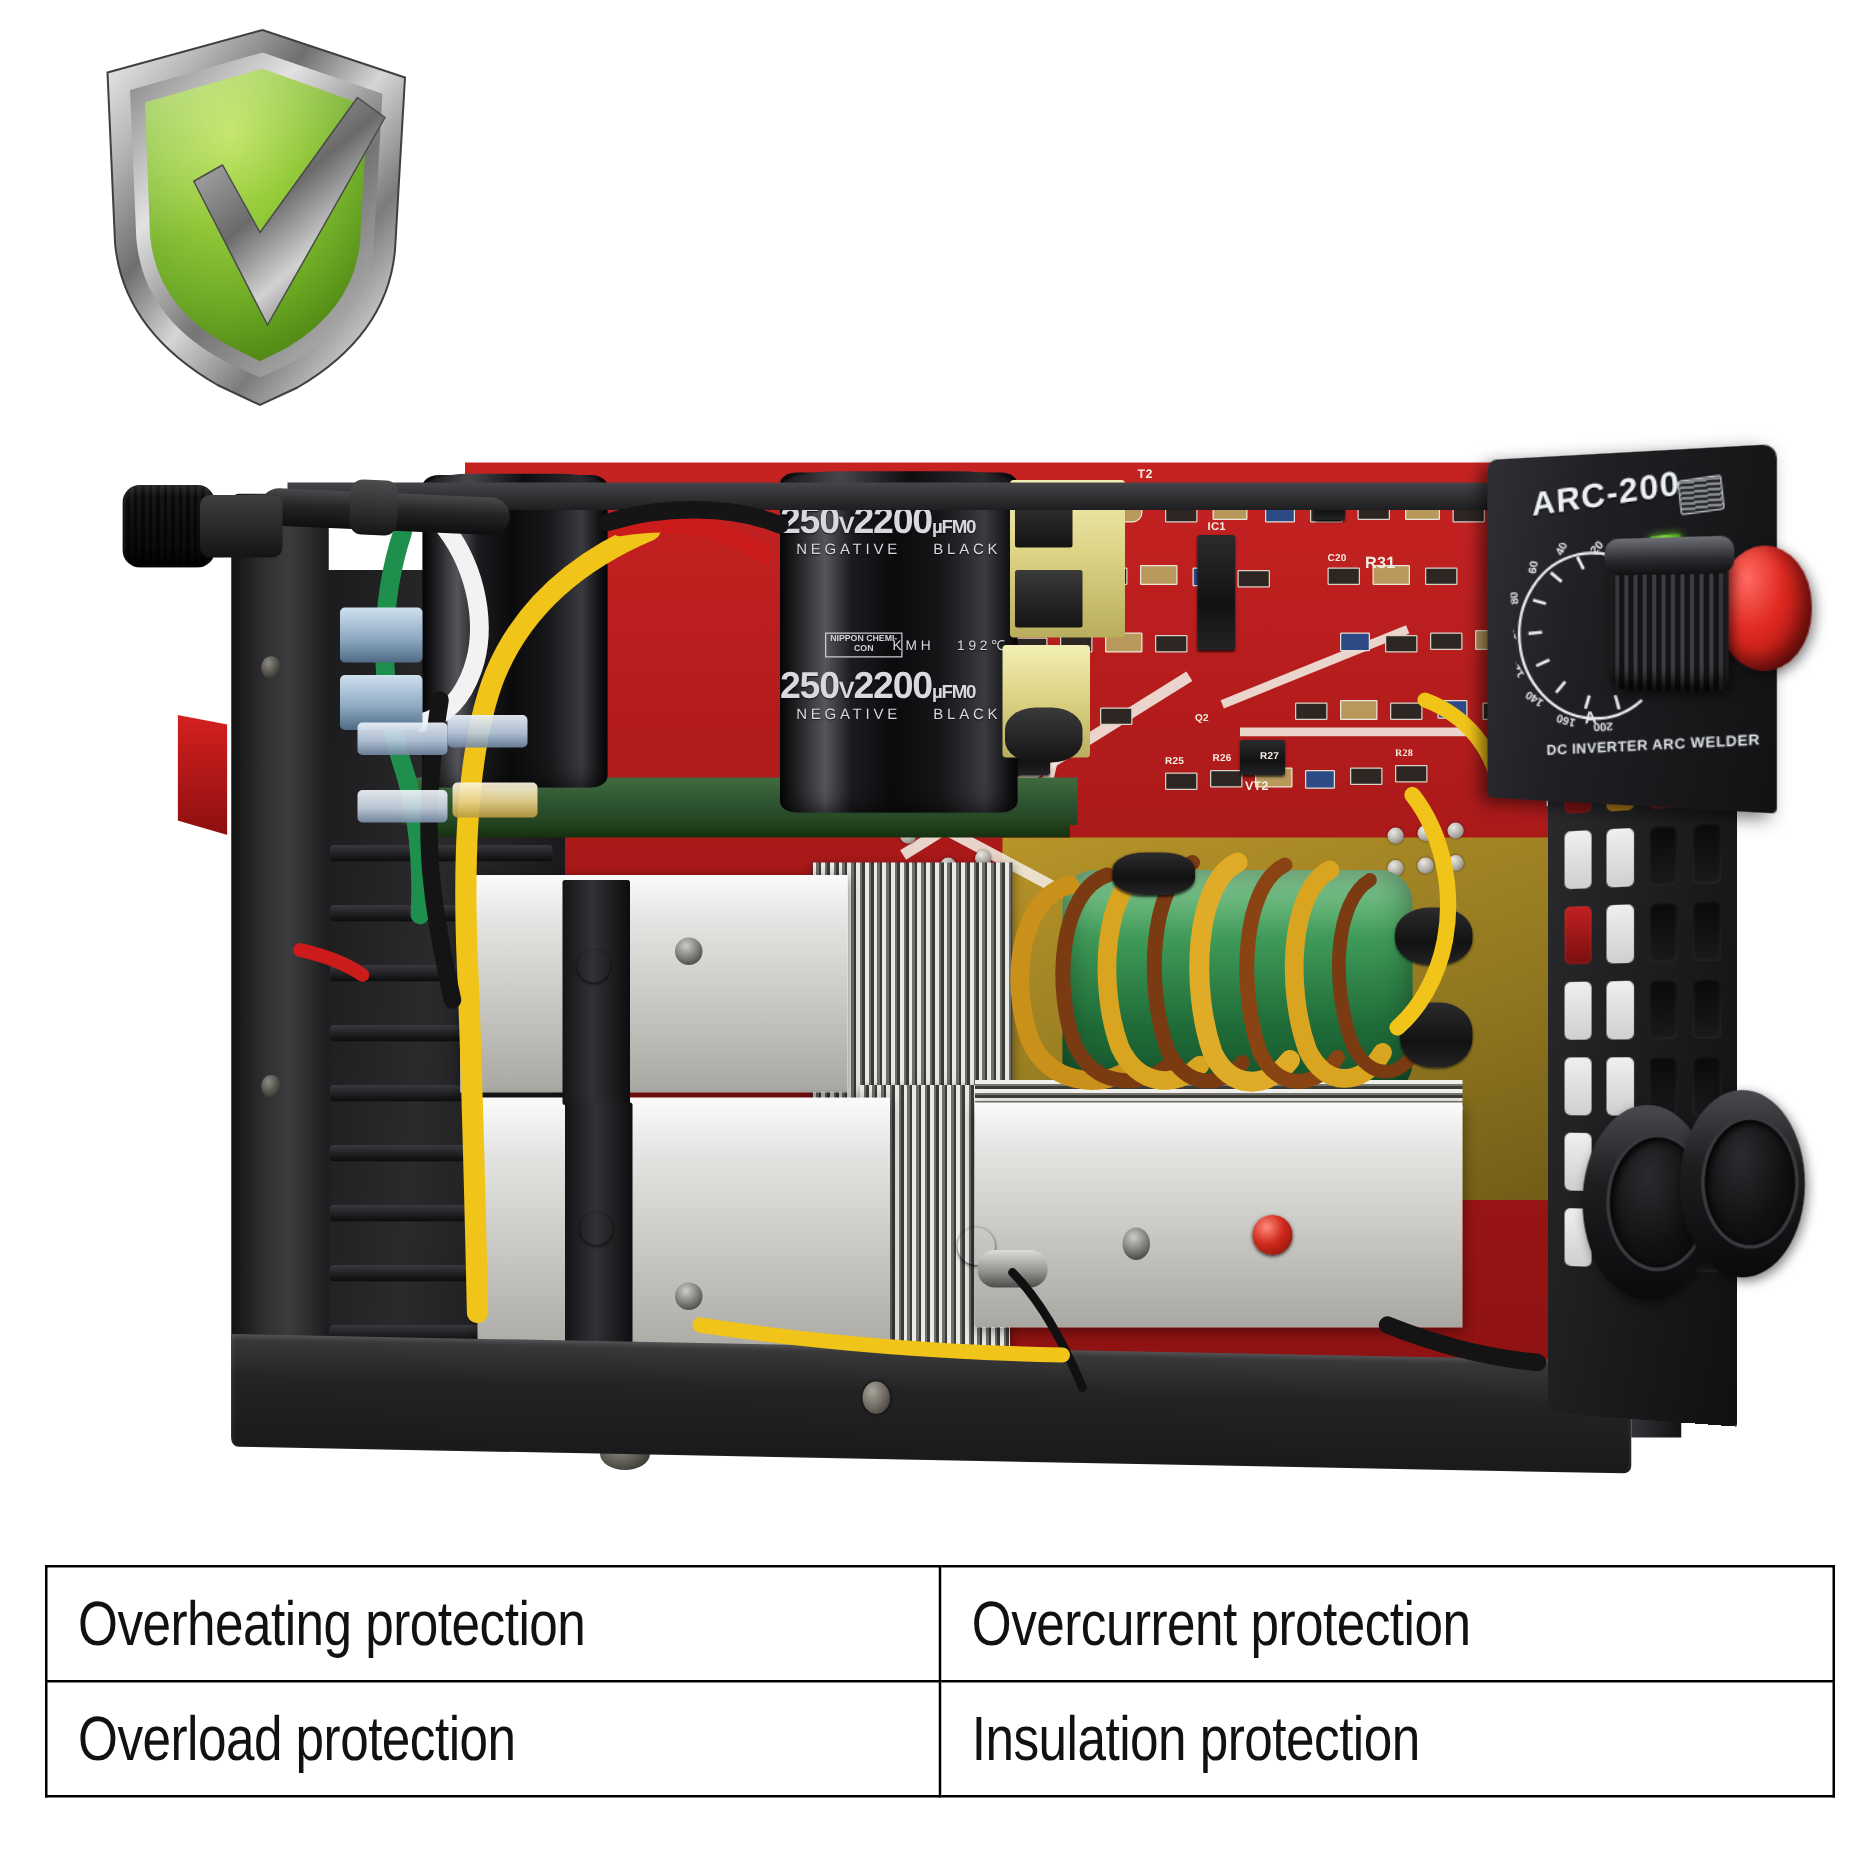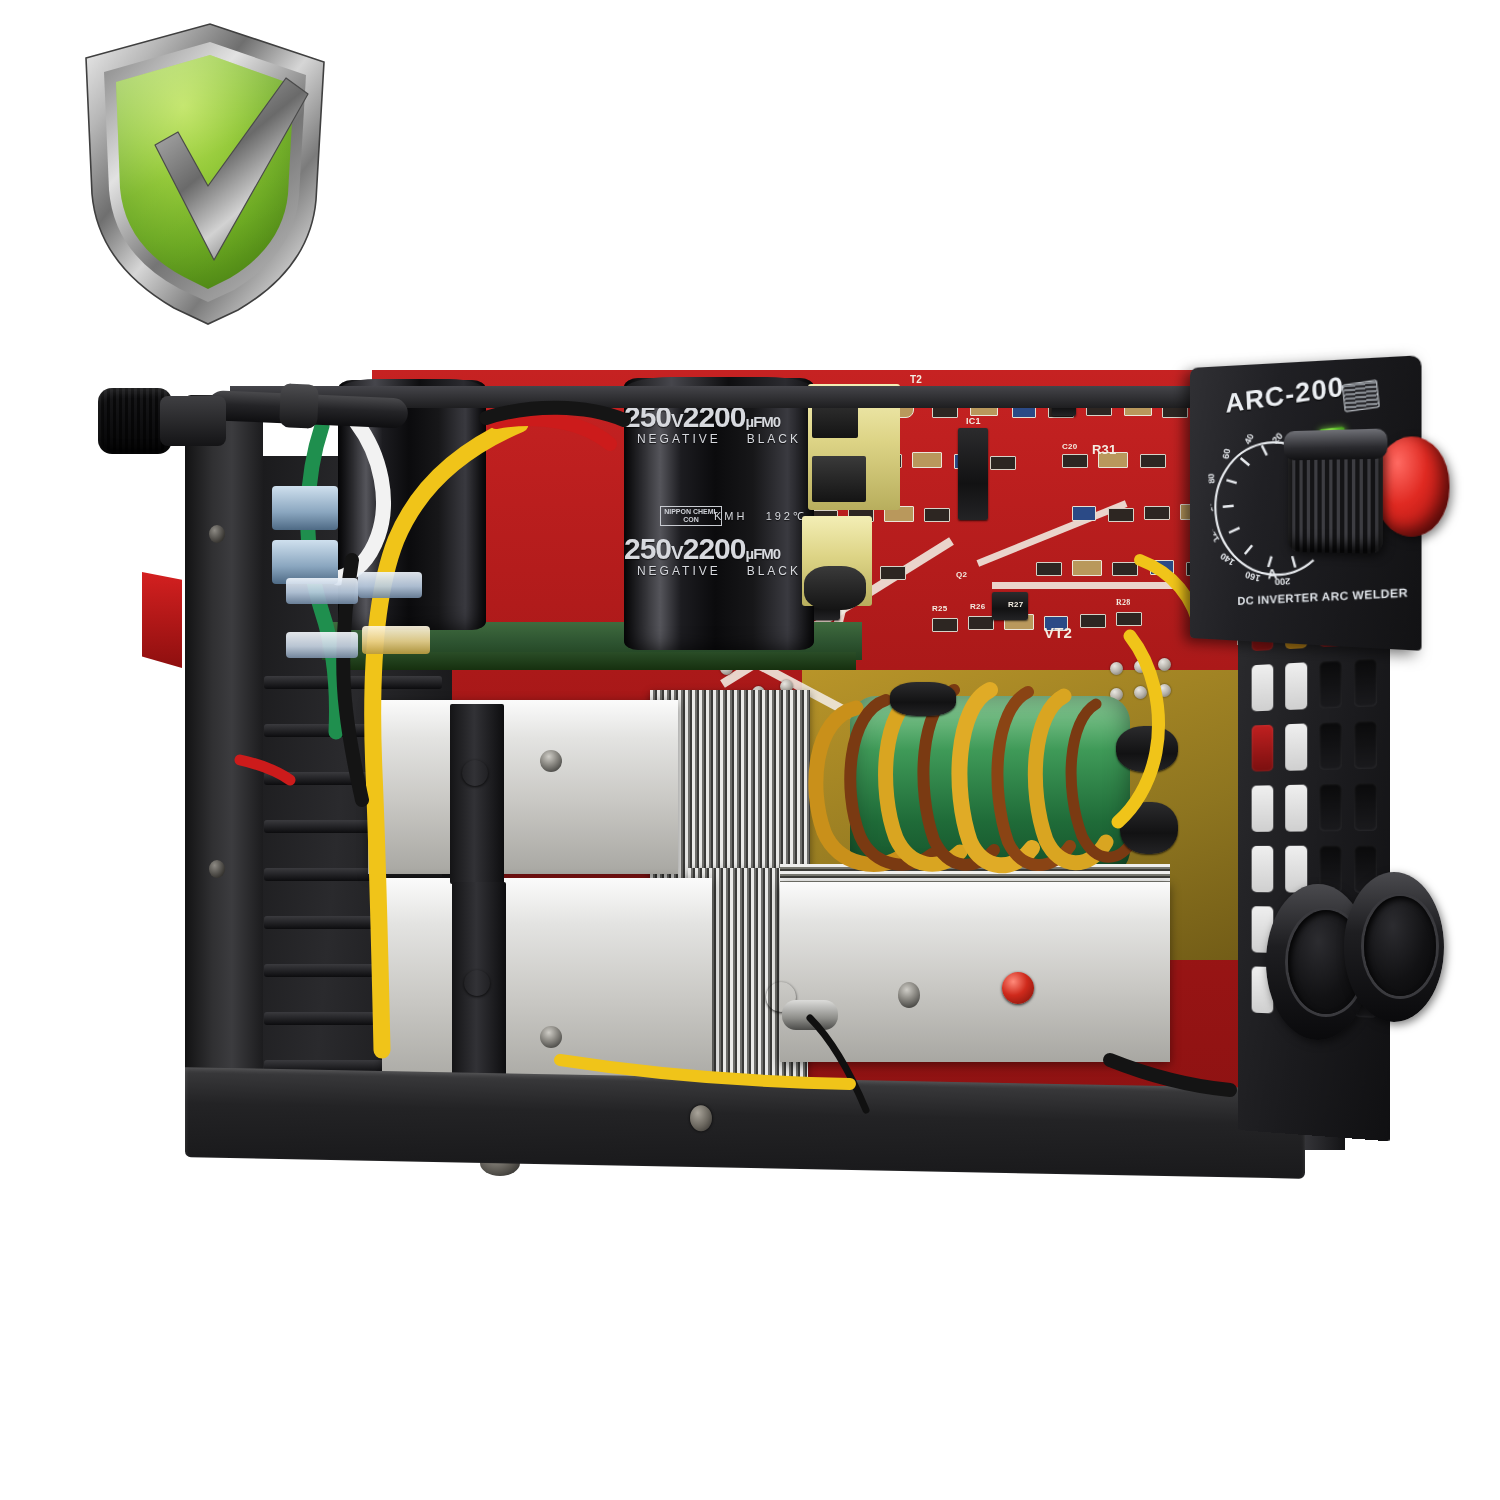--- a/index.html
+++ b/index.html
@@ -633,21 +633,21 @@
     <div class="ic-chip" style="left:302px;top:16px;width:34px;height:26px;"></div>
     <div class="ic-chip" style="left:300px;top:58px;width:34px;height:26px;"></div>
     <div class="ic-chip" style="left:680px;top:26px;width:24px;height:20px;"></div>
 
     <div class="ic-chip" style="left:352px;top:10px;width:44px;height:44px;border-radius:50%;"></div>
     <div class="ic-chip" style="left:348px;top:56px;width:48px;height:48px;border-radius:50%;"></div>
     <div class="ic-chip" style="left:336px;top:210px;width:36px;height:36px;border-radius:50%;"></div>
 
     <div class="silk" style="left:594px;top:46px;font-size:9px;">IC1</div>
     <div class="silk" style="left:436px;top:254px;font-size:9px;">VT1</div>
-    <div class="silk" style="left:624px;top:254px;font-size:15px;margin-left:48px;">VT2</div>
+    <div class="silk" style="left:624px;top:254px;font-size:10px;">VT2</div>
     <div class="silk" style="left:862px;top:262px;font-size:14px;">T1</div>
     <div class="silk" style="left:538px;top:4px;font-size:10px;">T2</div>
     <div class="silk" style="left:382px;top:178px;font-size:9px;border:1px solid #efe9df;padding:1px 3px;">Z3</div>
     <div class="silk" style="left:430px;top:182px;font-size:8px;">R24</div>
     <div class="silk" style="left:560px;top:234px;font-size:8px;">R25</div>
     <div class="silk" style="left:598px;top:232px;font-size:8px;">R26</div>
     <div class="silk" style="left:636px;top:230px;font-size:8px;">R27</div>
     <div class="silk" style="left:744px;top:228px;font-size:8px;font-family:Liberation Serif, serif;">R28</div>
     <div class="silk" style="left:486px;top:50px;font-size:8px;">R30</div>
     <div class="silk" style="left:720px;top:72px;font-size:13px;">R31</div>
@@ -874,14 +874,22 @@
       <div class="knob-cap"></div>
     </div>
     <div class="red-button"></div>
     <div class="panel-sub">DC INVERTER ARC WELDER</div>
   </div>
 
 </div>
 
 <table id="feature-table">
   <tbody>
+    <tr>
+      <td>Overheating protection</td>
+      <td>Overcurrent protection</td>
+    </tr>
+    <tr>
+      <td>Overload protection</td>
+      <td>Insulation protection</td>
+    </tr>
   </tbody>
 </table>
 
 </body></html>

